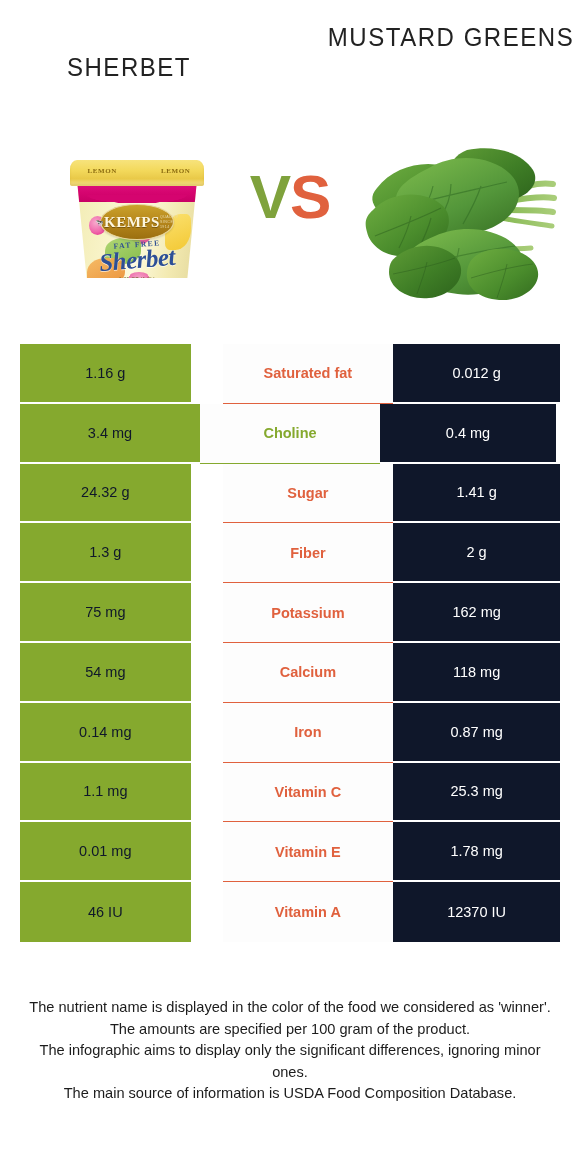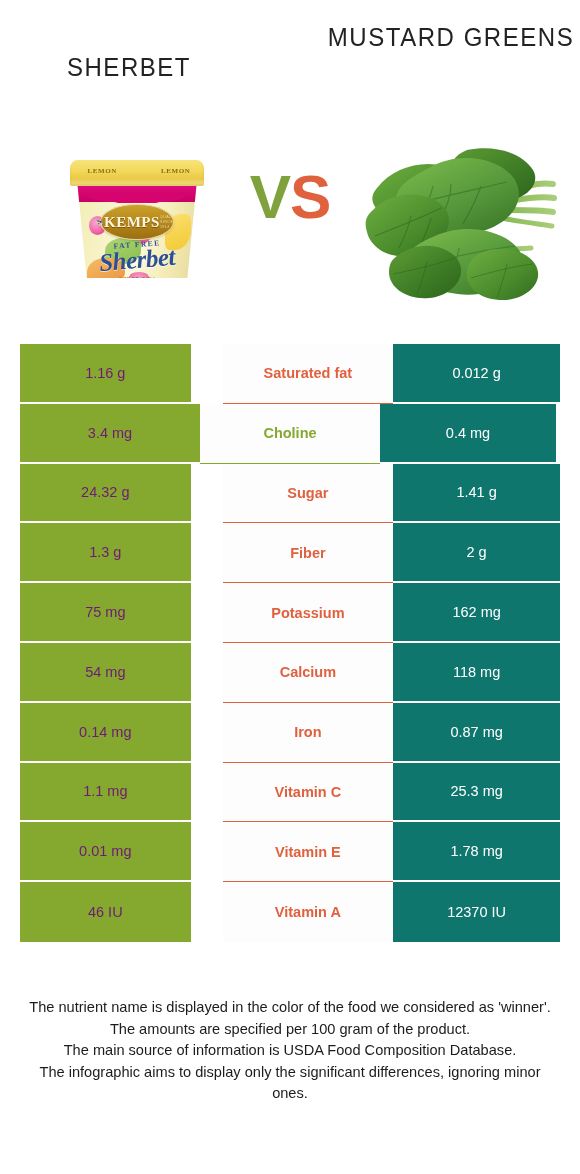--- a/index.html
+++ b/index.html
@@ -283,26 +283,26 @@
   .cell {
     display: flex;
     align-items: center;
     justify-content: center;
     box-sizing: border-box;
     font-size: 14.5px;
   }
   .cell-left {
     width: 180px;
     background: #85A92E;
-    color: #701a75;
+    color: #0f172a;
     border-bottom: 2px solid #ffffff;
   }
   .cell-right {
     width: 176px;
-    background: #0f766e;
+    background: #0f172a;
     color: #ffffff;
     border-bottom: 2px solid #ffffff;
   }
   .cell-mid {
     width: 180px;
     background: #fdfdfd;
     font-weight: bold;
     font-size: 14.5px;
     border-bottom: 1px solid transparent;
   }
@@ -479,17 +479,17 @@
       <div class="row win-orange">
         <div class="cell cell-left">46 IU</div>
         <div class="cell cell-mid">Vitamin A</div>
         <div class="cell cell-right">12370 IU</div>
       </div>
     </div>
 
   <div class="footer">
     <p>The nutrient name is displayed in the color of the food we considered as 'winner'.</p>
     <p>The amounts are specified per 100 gram of the product.</p>
+    <p>The infographic aims to display only the significant differences, ignoring minor ones.</p>
     <p>The main source of information is USDA Food Composition Database.</p>
-    <p>The infographic aims to display only the significant differences, ignoring minor ones.</p>
   </div>
 
 </div>
 
 </body></html>

